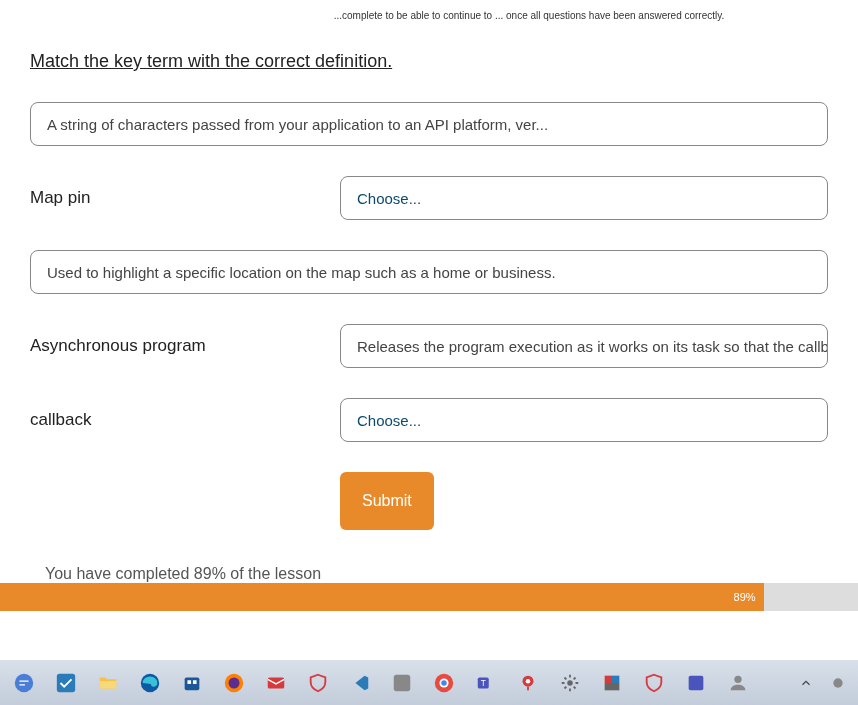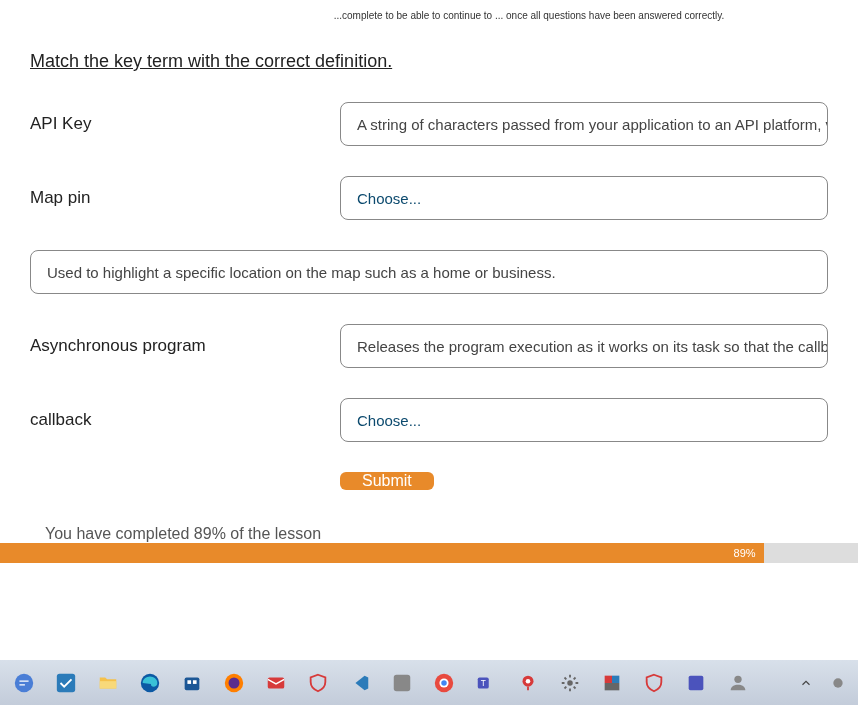--- a/index.html
+++ b/index.html
@@ -66,32 +66,32 @@
     .submit-area {
       margin-left: 310px;
       margin-top: 20px;
       margin-bottom: 35px;
     }
     .submit-btn {
       background: #e88a2a;
       color: #fff;
       border: none;
       border-radius: 6px;
-      padding: 0 22px;
+      padding: 20px 22px;
       font-size: 16px;
       cursor: pointer;
     }
     .progress-text {
       font-size: 16px;
       color: #555;
       padding-left: 15px;
     }
     .progress-bar-wrap {
       width: 100%;
-      height: 20px;
+      height: 28px;
       background: #ddd;
       position: relative;
       margin: 0 -30px;
       width: calc(100% + 60px);
     }
     .progress-bar-fill {
       height: 100%;
       background: #e88a2a;
       position: relative;
     }
@@ -144,21 +144,20 @@
   </style>
 </head>
 <body>
 
 <div class="page">
   <div class="top-note">...complete to be able to continue to ... once all questions have been answered correctly.</div>
 
   <div class="question-prompt">Match the key term with the correct definition.</div>
 
   <div class="match-row">
-    <div class="term">API Key</div>
     <div class="dropdown">A string of characters passed from your application to an API platform, ver...</div>
   </div>
 
   <div class="match-row">
     <div class="term">Map pin</div>
     <div class="dropdown placeholder">Choose...</div>
   </div>
 
   <div class="match-row">
     <div class="dropdown">Used to highlight a specific location on the map such as a home or business.</div>

